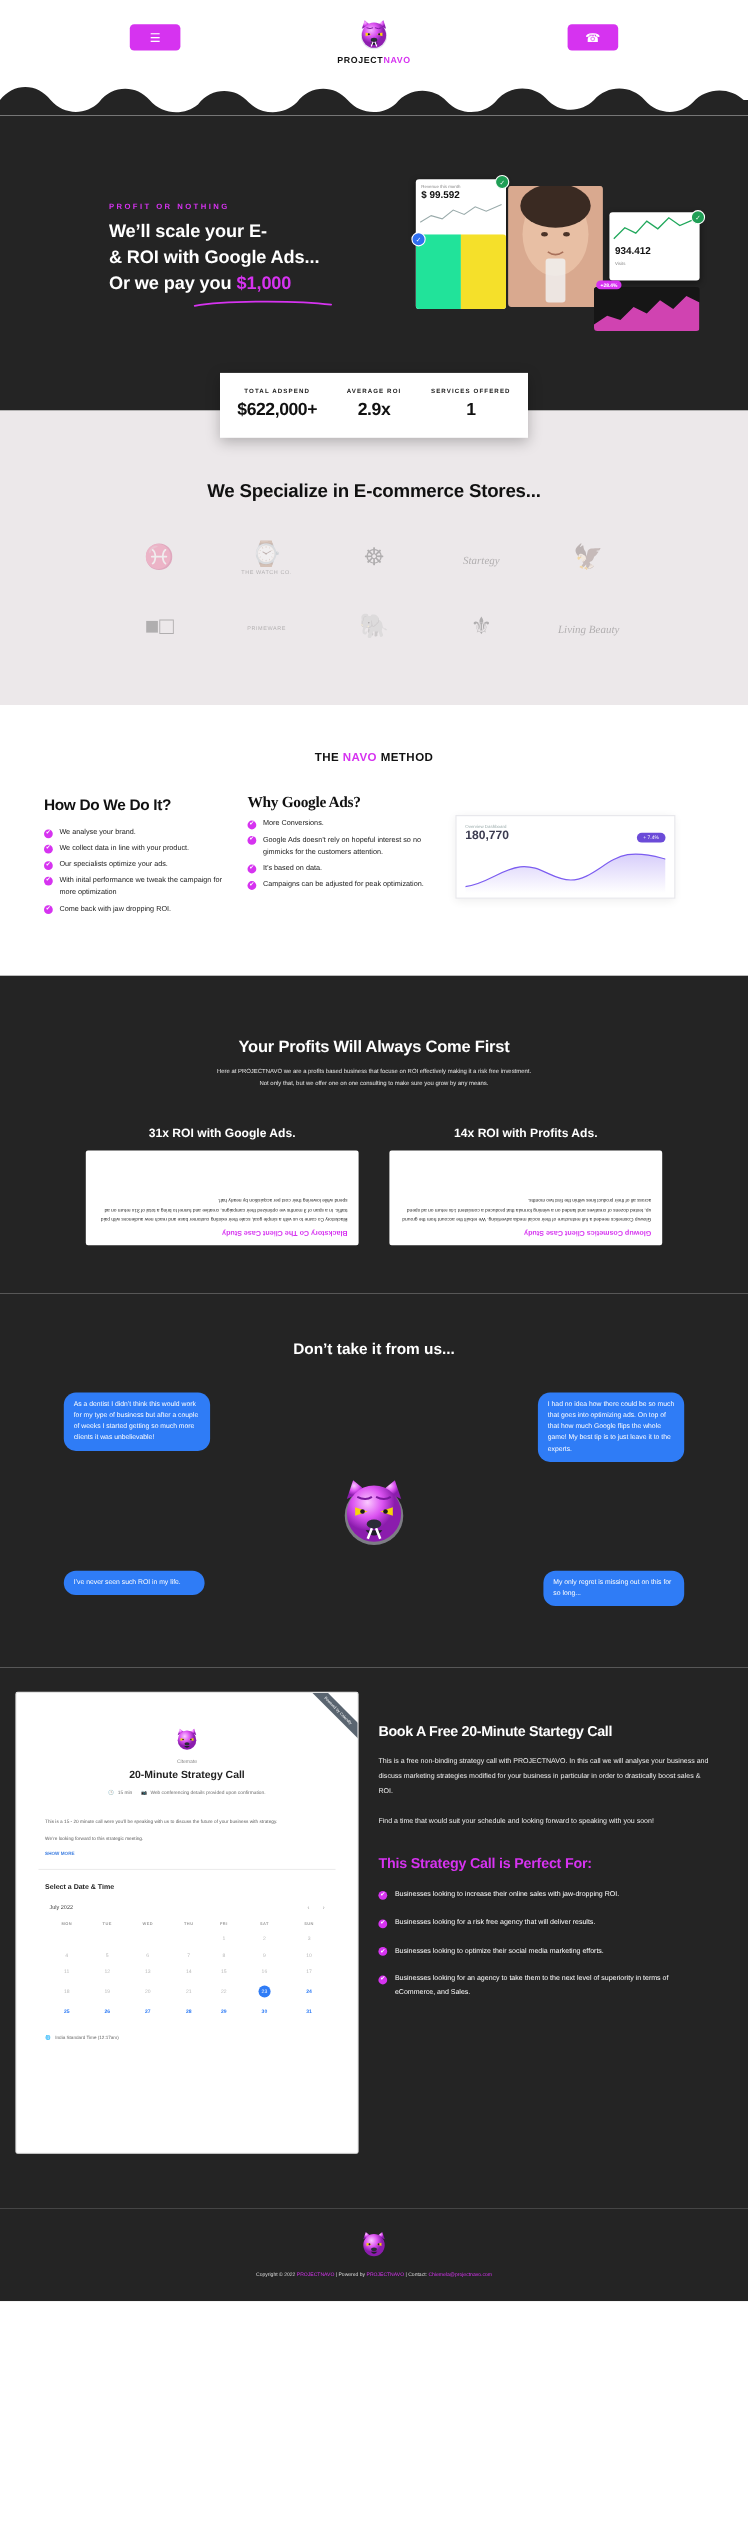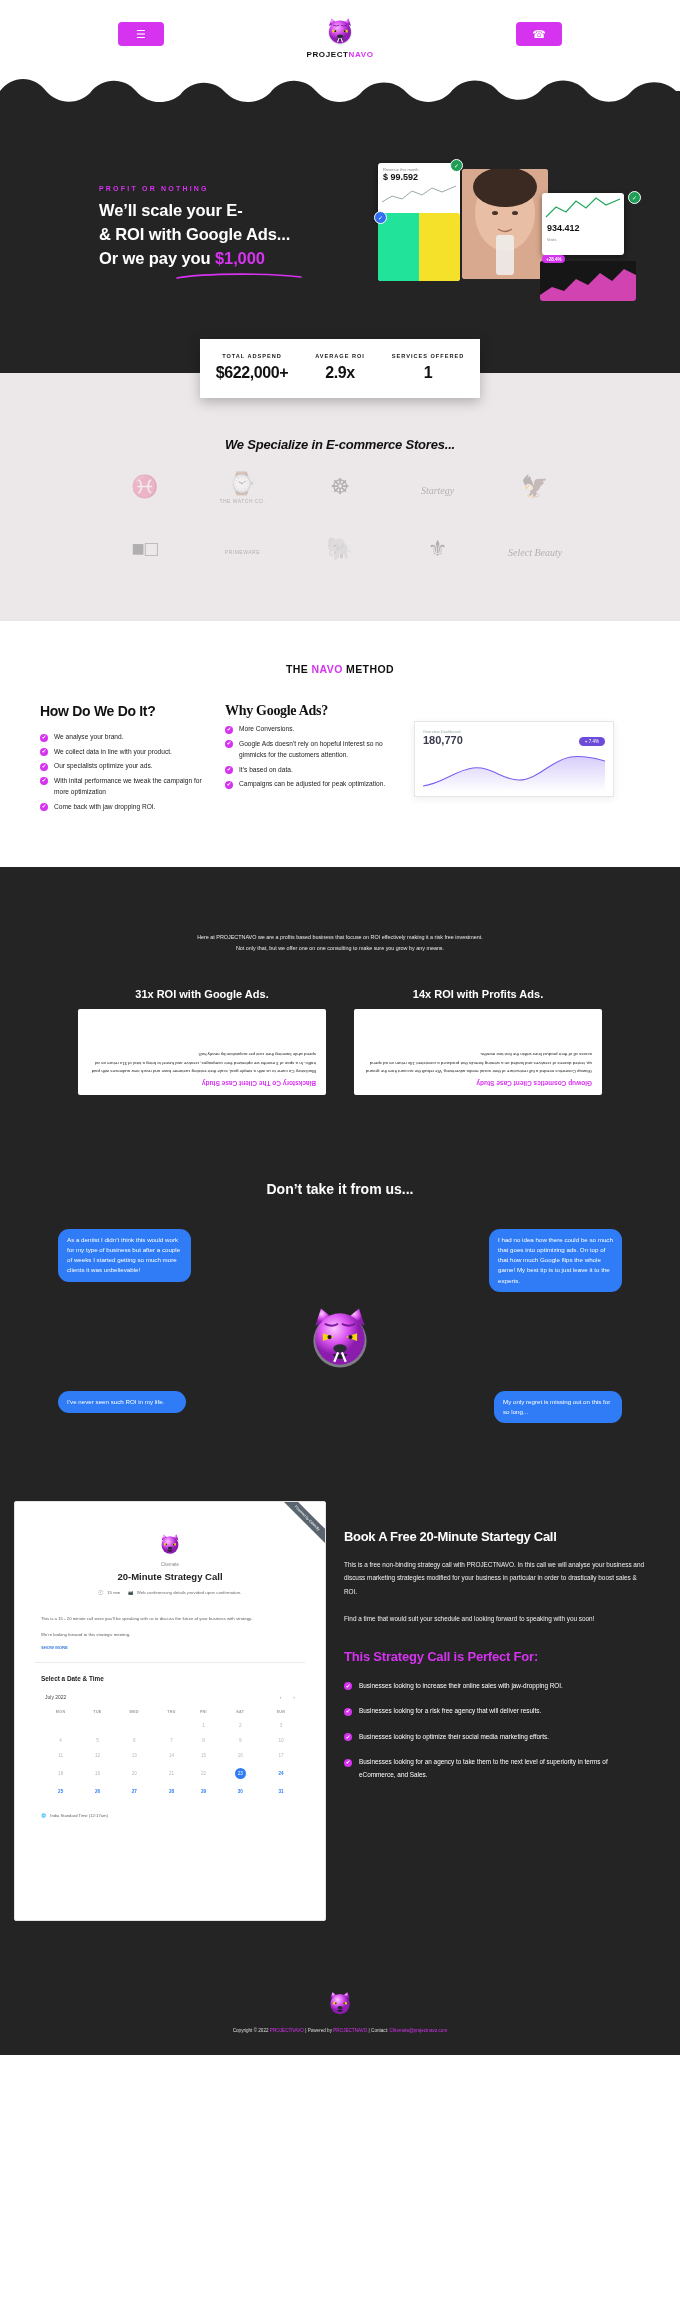--- a/index.html
+++ b/index.html
@@ -62,21 +62,21 @@
   }
   .hero-h1 .paid { color: #d633f0; }
   .underline-svg { display:block; width: 128px; height: 8px; margin: 1px 0 0 76px; }
 
   
   .collage { position: absolute; left: 378px; top: 24px; width: 268px; height: 170px; }
   .card { position: absolute; border-radius: 3px; overflow: hidden; background: #fff; }
   .card.c1 { left: 0; top: 0; width: 82px; height: 54px; box-shadow: 0 2px 6px rgba(0,0,0,.45); }
   .card.c2 { left: 0; top: 50px; width: 82px; height: 68px; }
   .card.c3 { left: 84px; top: 6px; width: 86px; height: 110px; background:#c9a38d; }
-  .card.c4 { left: 164px; top: 30px; width: 82px; height: 62px; box-shadow: 0 2px 6px rgba(0,0,0,.45); }
+  .card.c4 { left: 176px; top: 30px; width: 82px; height: 62px; box-shadow: 0 2px 6px rgba(0,0,0,.45); }
   .card.c5 { left: 162px; top: 98px; width: 96px; height: 40px; background:#1b1b1b; }
   .mini-title { font-size: 4px; color: #888; padding: 4px 5px 0; }
   .mini-big { font-size: 9px; font-weight: 800; color: #111; padding: 0 5px; }
   .spark { display:block; width: 100%; height: 26px; }
   .tile-split { display:flex; width:100%; height:100%; }
   .tile-split .a { flex:1; background:#21e39a; }
   .tile-split .b { flex:1; background:#f5e02a; }
   .badge {
     position: absolute; width: 13px; height: 13px; border-radius: 50%;
     background: #1f9e55; border: 1.5px solid #fff; color: #fff;
@@ -95,21 +95,21 @@
     width: 280px; background: #fff; color: #111;
     padding: 14px 8px 16px; display: flex; box-shadow: 0 4px 12px rgba(0,0,0,.25);
     z-index: 5;
   }
   .stat { flex: 1; text-align: center; }
   .stat-lbl { font-size: 5.6px; font-weight: 800; letter-spacing: 1px; color: #1a1a1a; }
   .stat-val { font-size: 16px; font-weight: 800; margin-top: 5px; letter-spacing: -.4px; }
 
   
   .specialize { background: #ece8ea; padding: 64px 0 58px; text-align: center; color:#111; }
-  .spec-title { font-size: 13px; font-weight: 800; margin-bottom: 21px; letter-spacing: -.2px; font-style: italic; }
+  .spec-title { font-size: 17px; font-weight: 800; margin-bottom: 36px; letter-spacing: -.2px; }
   .logo-grid {
     display: grid; grid-template-columns: repeat(5, 1fr);
     row-gap: 34px; padding: 0 96px;
     align-items: center; justify-items: center;
   }
   .brand { opacity: .30; color:#2a2a2a; text-align:center; }
   .brand .mk { font-size: 22px; line-height: 1; display:block; }
   .brand .nm { font-size: 5px; letter-spacing: .5px; display:block; margin-top:3px; }
   .brand .script { font-family: "Liberation Serif", serif; font-style: italic; font-size: 10px; }
 
@@ -406,21 +406,21 @@
           <span class="nm">PRIMEWARE</span>
         </div>
       <div class="brand">
           <span class="mk">🐘</span>
           <span class="nm"></span>
         </div>
       <div class="brand">
           <span class="mk">⚜</span>
           <span class="nm"></span>
         </div>
-      <div class="brand"><span class="script">Select Beauty</span></div>
+      <div class="brand"><span class="script">Living Beauty</span></div>
     </div>
   </section>
 
   <section class="method">
     <div class="method-kicker">
       <span>THE </span><span class="accent">NAVO</span><span> METHOD</span>
     </div>
     <div class="cols">
       <div class="col-a">
         <div class="col-h">How Do We Do It?</div>
@@ -484,20 +484,21 @@
             </defs>
             <path d="M0,36 C20,34 34,20 52,18 C72,16 82,30 100,30 C120,30 134,10 154,7 C170,5 182,9 190,11 L190,42 L0,42 Z" fill="url(#ag)"></path>
             <path d="M0,36 C20,34 34,20 52,18 C72,16 82,30 100,30 C120,30 134,10 154,7 C170,5 182,9 190,11" fill="none" stroke="#7b5cf0" stroke-width="1.1"></path>
           </svg>
         </div>
       </div>
     </div>
   </section>
 
   <section class="profits">
+    <h2>Your Profits Will Always Come First</h2>
     <div class="sub">Here at PROJECTNAVO we are a profits based business that focuse on ROI effectively making it a risk free investment.</div>
     <div class="sub" style="margin-top:0">Not only that, but we offer one on one consulting to make sure you grow by any means.</div>
     <div class="roi-row">
       <div class="roi-col">
         <div class="roi-h">31x ROI with Google Ads.</div>
         <div class="roi-card">
           <div class="hd">Blackstory Co The Client Case Study</div>
           <div class="bd">Blackstory Co came to us with a simple goal, scale their existing customer base and reach new audiences with paid traffic. In a span of 3 months we optimized their campaigns, creative and funnel to bring a total of 31x return on ad spend while lowering their cost per acquisition by nearly half.</div>
         </div>
       </div>

